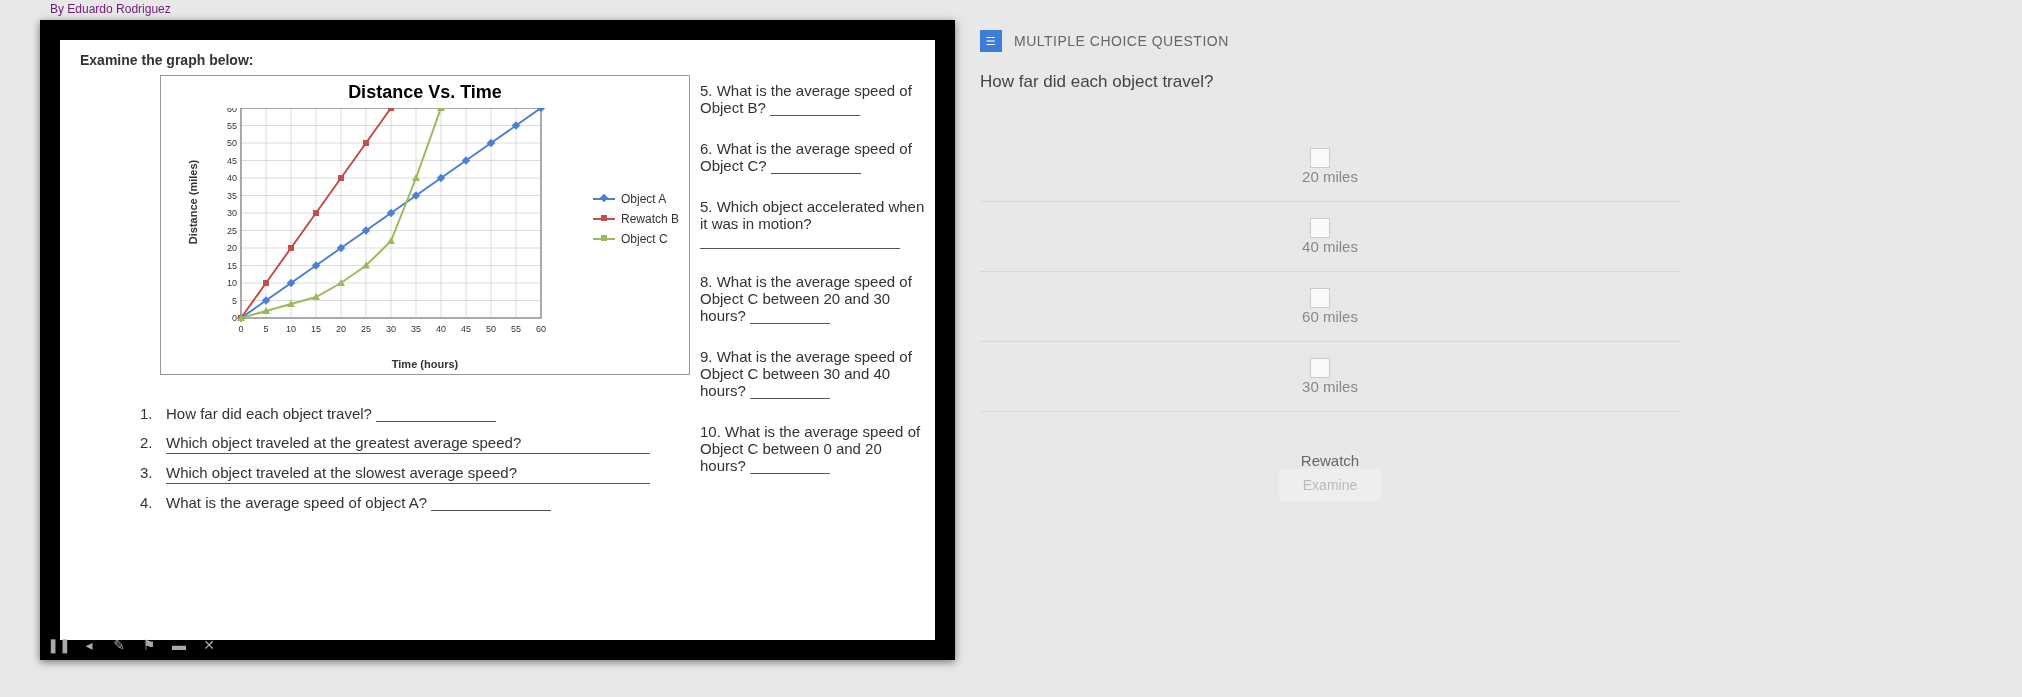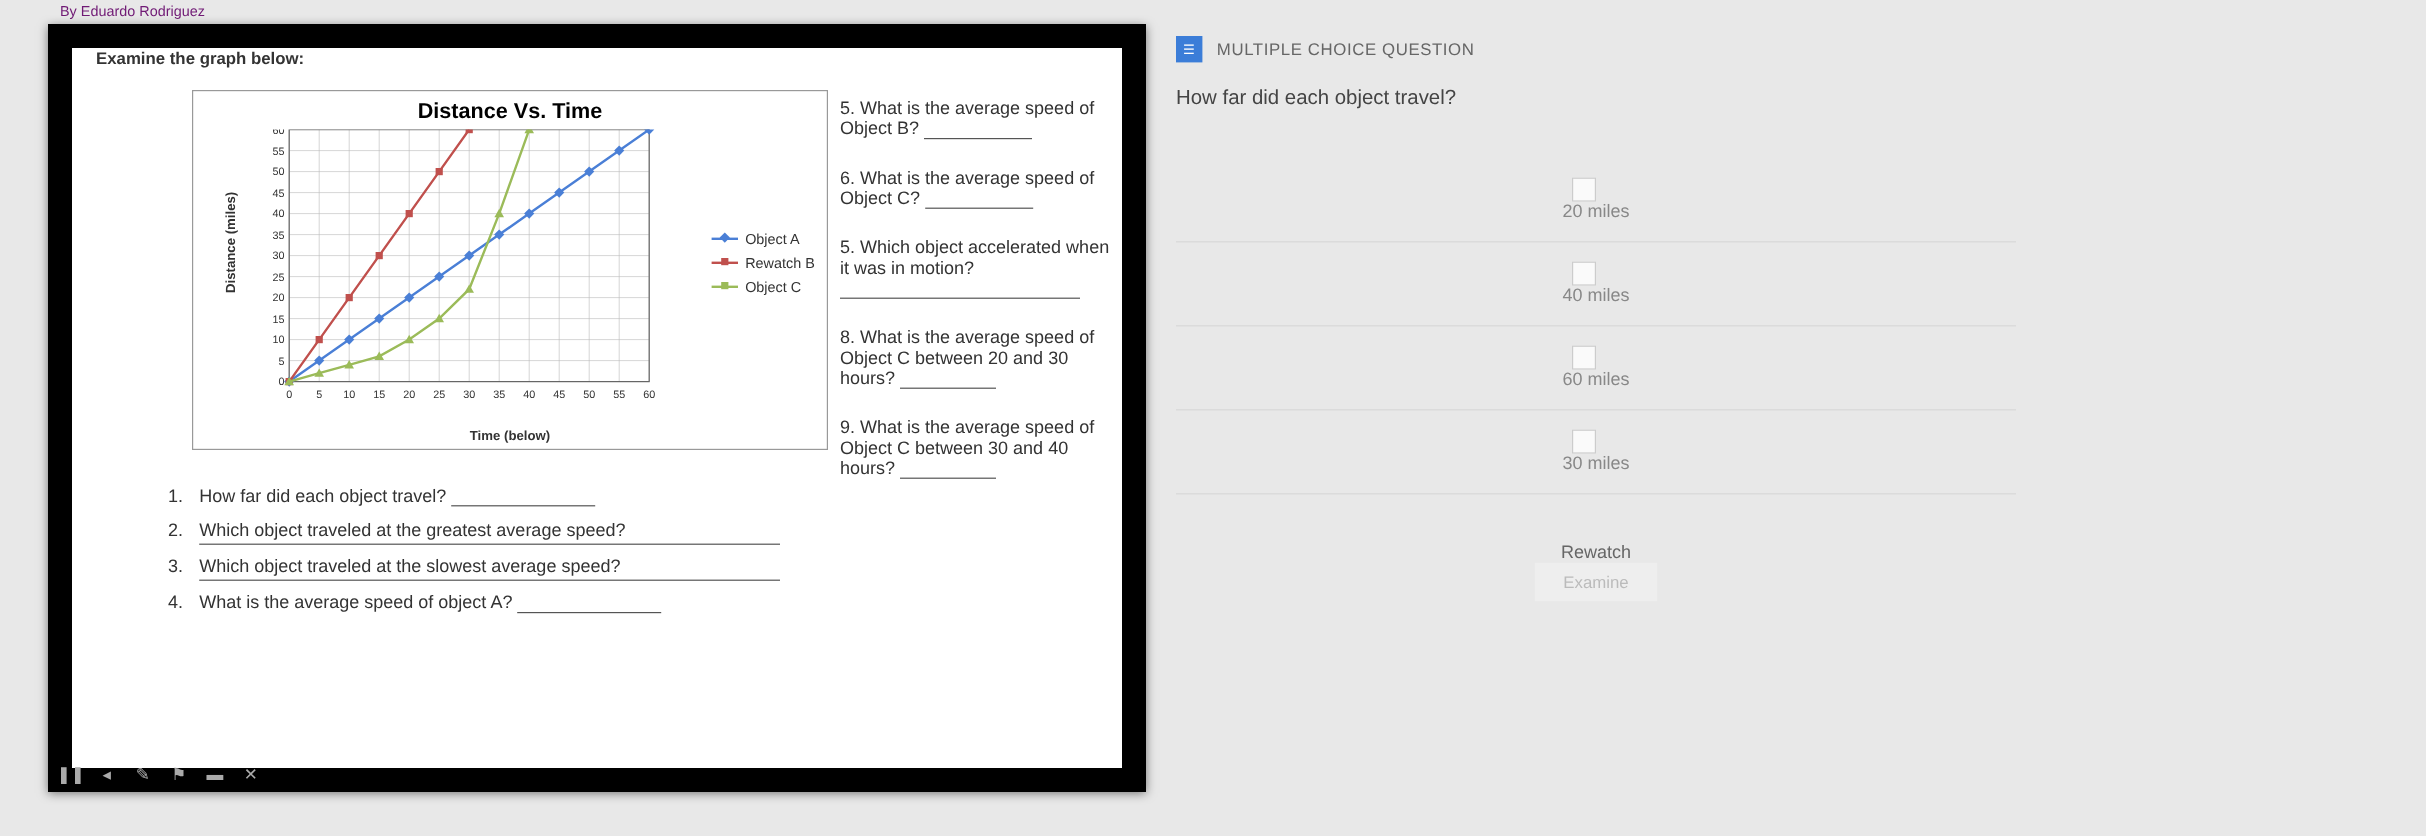--- a/index.html
+++ b/index.html
@@ -22,21 +22,21 @@
   top: 20px; left: 40px;
   width: 915px; height: 640px;
   background: #000;
   padding: 20px;
   box-shadow: 0 2px 8px rgba(0,0,0,0.5);
 }
 .slide {
   background: #fff;
   width: 100%; height: 100%;
   position: relative;
-  padding: 0 20px;
+  padding: 12px 20px;
 }
 .slide-header {
   font-size: 14px;
   font-weight: bold;
   color: #333;
   margin-bottom: 8px;
 }
 .chart-area {
   position: absolute;
   top: 35px; left: 100px;
@@ -274,21 +274,21 @@
           </div>
         <div class="legend-item">
             <span class="legend-line leg-b"></span>
             <span>Rewatch B</span>
           </div>
         <div class="legend-item">
             <span class="legend-line leg-c"></span>
             <span>Object C</span>
           </div>
       </div>
-      <div class="xlabel">Time (below)</div>
+      <div class="xlabel">Time (hours)</div>
     </div>
 
     <div class="questions-left">
       <div class="qrow">
           <span class="qnum">1.</span>
           <span class="qtext noline"><span>How far did each object travel?</span> <span class="blank"></span></span>
         </div>
       <div class="qrow">
           <span class="qnum">2.</span>
           <span class="qtext">Which object traveled at the greatest average speed?</span>
@@ -302,20 +302,21 @@
           <span class="qtext noline"><span>What is the average speed of object A?</span> <span class="blank"></span></span>
         </div>
     </div>
 
     <div class="questions-right">
       <div class="qblock"><span>5. What is the average speed of Object B?</span> <span class="blank" style="width:90px"></span></div>
       <div class="qblock"><span>6. What is the average speed of Object C?</span> <span class="blank" style="width:90px"></span></div>
       <div class="qblock"><span>5. Which object accelerated when it was in motion?</span><br><span class="blank" style="width:200px"></span></div>
       <div class="qblock"><span>8. What is the average speed of Object C between 20 and 30 hours?</span> <span class="blank" style="width:80px"></span></div>
       <div class="qblock"><span>9. What is the average speed of Object C between 30 and 40 hours?</span> <span class="blank" style="width:80px"></span></div>
+      <div class="qblock"><span>10. What is the average speed of Object C between 0 and 20 hours?</span> <span class="blank" style="width:80px"></span></div>
     </div>
   </div>
 
   <div class="video-controls">
     <div class="vc-btn">❚❚</div>
     <div class="vc-btn">◂</div>
     <div class="vc-btn">✎</div>
     <div class="vc-btn">⚑</div>
     <div class="vc-btn">▬</div>
     <div class="vc-btn">✕</div>

